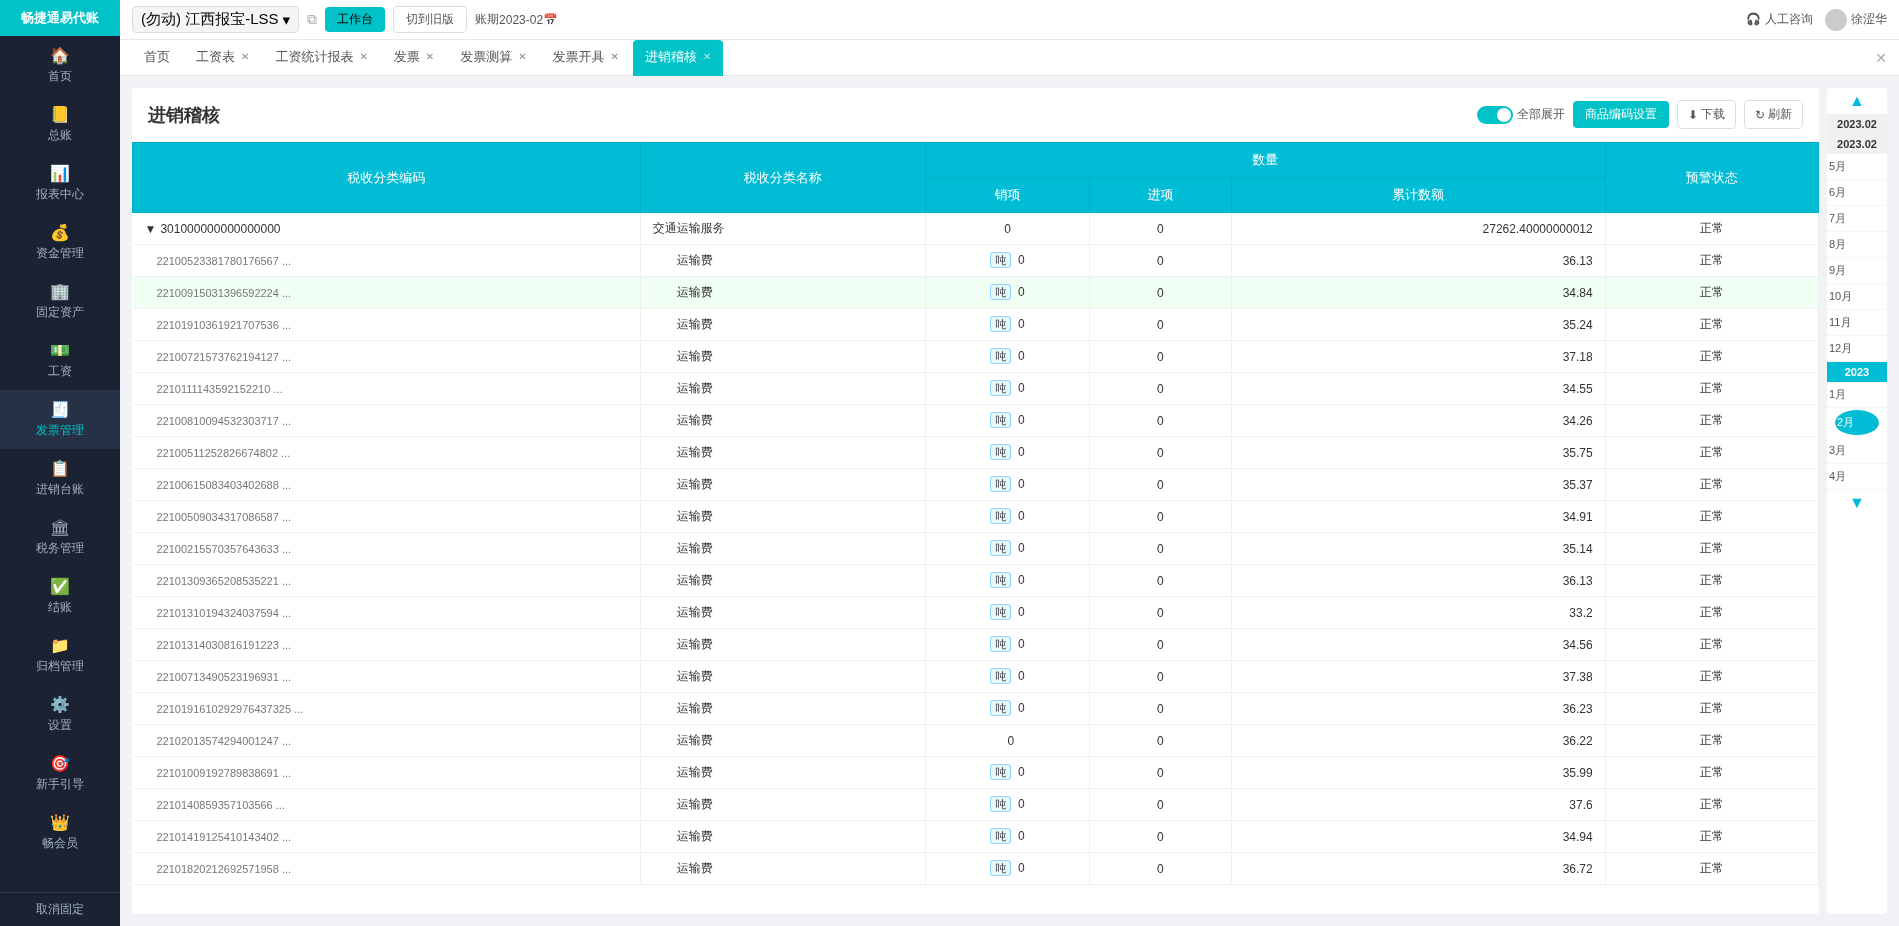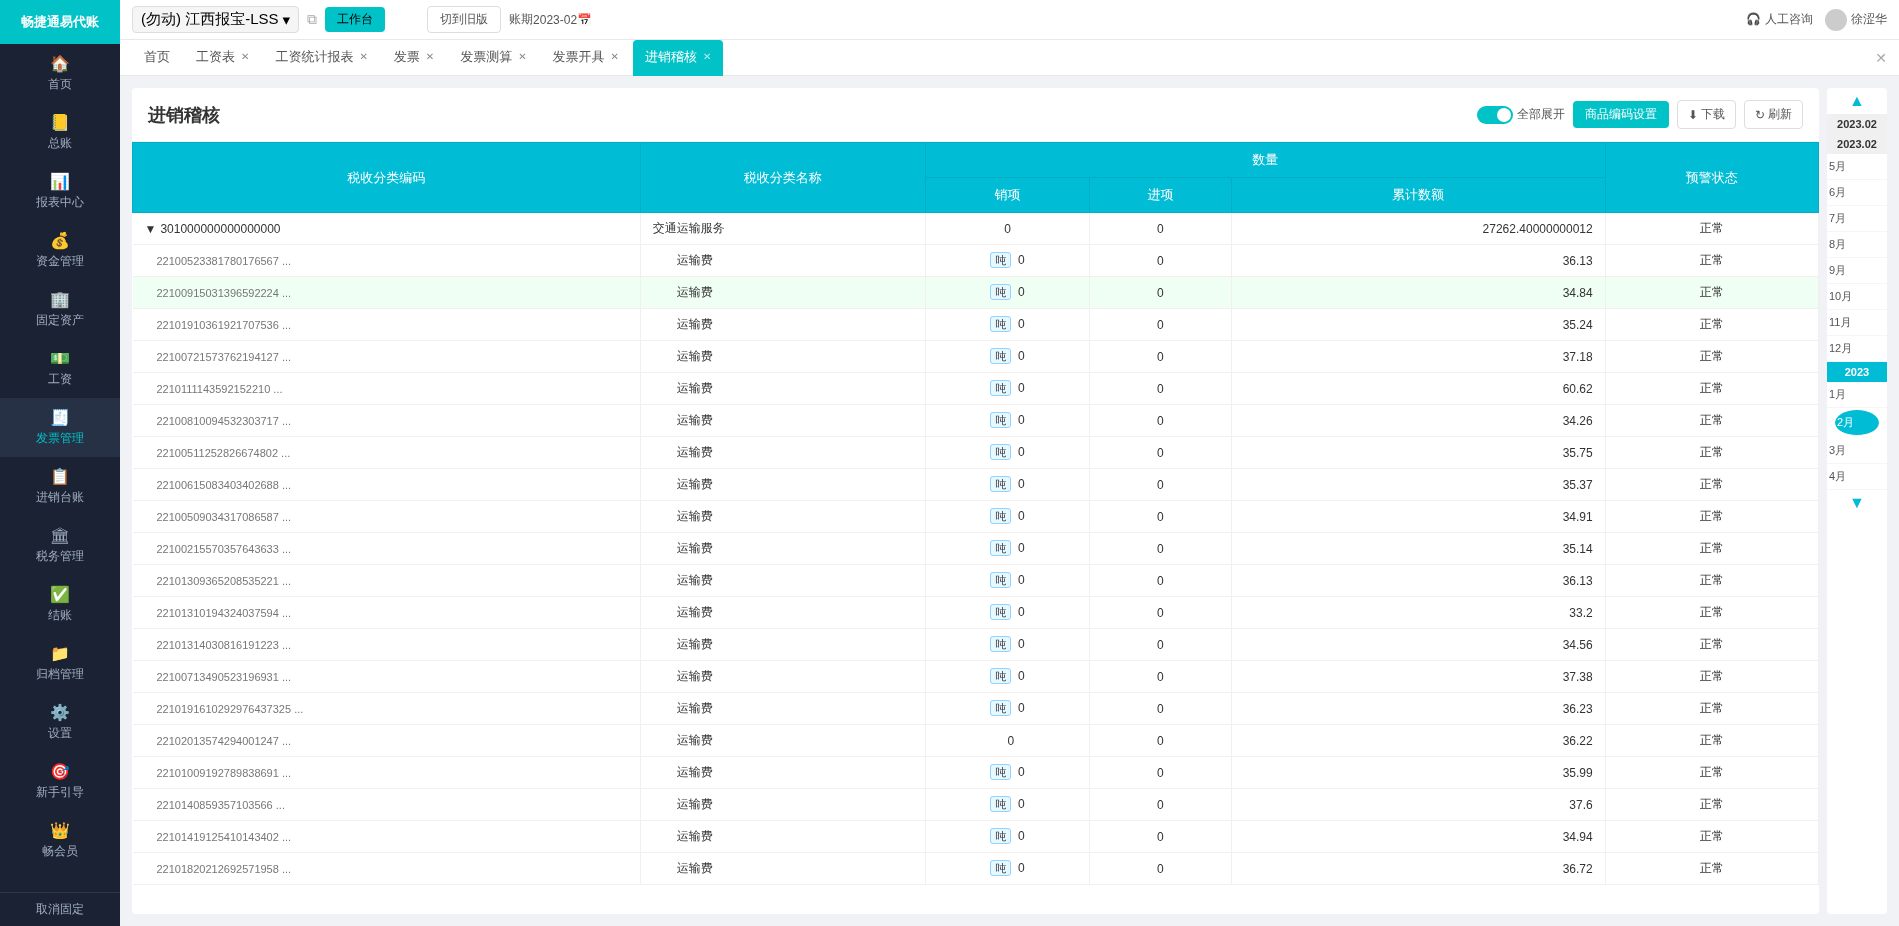--- a/index.html
+++ b/index.html
@@ -15,21 +15,21 @@
       flex-shrink: 0;
       height: 100%;
     }
     .sidebar-logo {
       background: #00c2c7;
       padding: 10px 8px;
       color: white;
       font-size: 13px;
       font-weight: bold;
       text-align: center;
-      height: 44px;
+      height: 36px;
       display: flex;
       align-items: center;
       justify-content: center;
     }
     .sidebar-item {
       display: flex;
       flex-direction: column;
       align-items: center;
       padding: 10px 4px;
       cursor: pointer;
@@ -93,21 +93,20 @@
       cursor: pointer;
     }
     .topbar-btn-outline {
       background: white;
       color: #555;
       border: 1px solid #ddd;
       border-radius: 4px;
       padding: 4px 12px;
       font-size: 12px;
       cursor: pointer;
-      margin-left: 34px;
     }
     .topbar-period {
       display: flex;
       align-items: center;
       font-size: 12px;
       color: #555;
     }
     .topbar-right {
       margin-left: auto;
       display: flex;
@@ -529,21 +528,21 @@
         <td class="td-right">37.18</td>
         <td class="td-center tag-normal">正常</td>
       </tr>
               <tr>
         <td class="indent">
           <span style="font-size:11px;color:#777">2210111143592152210 ...</span>
         </td>
         <td style="padding-left:36px;">运输费</td>
         <td class="td-center"><span style="background:#e6f7ff;border:1px solid #91d5ff;border-radius:3px;padding:1px 4px;font-size:11px;">吨</span>&nbsp;&nbsp;0</td>
         <td class="td-center">0</td>
-        <td class="td-right">60.62</td>
+        <td class="td-right">34.55</td>
         <td class="td-center tag-normal">正常</td>
       </tr>
               <tr>
         <td class="indent">
           <span style="font-size:11px;color:#777">2210081009453230371​7 ...</span>
         </td>
         <td style="padding-left:36px;">运输费</td>
         <td class="td-center"><span style="background:#e6f7ff;border:1px solid #91d5ff;border-radius:3px;padding:1px 4px;font-size:11px;">吨</span>&nbsp;&nbsp;0</td>
         <td class="td-center">0</td>
         <td class="td-right">34.26</td>

